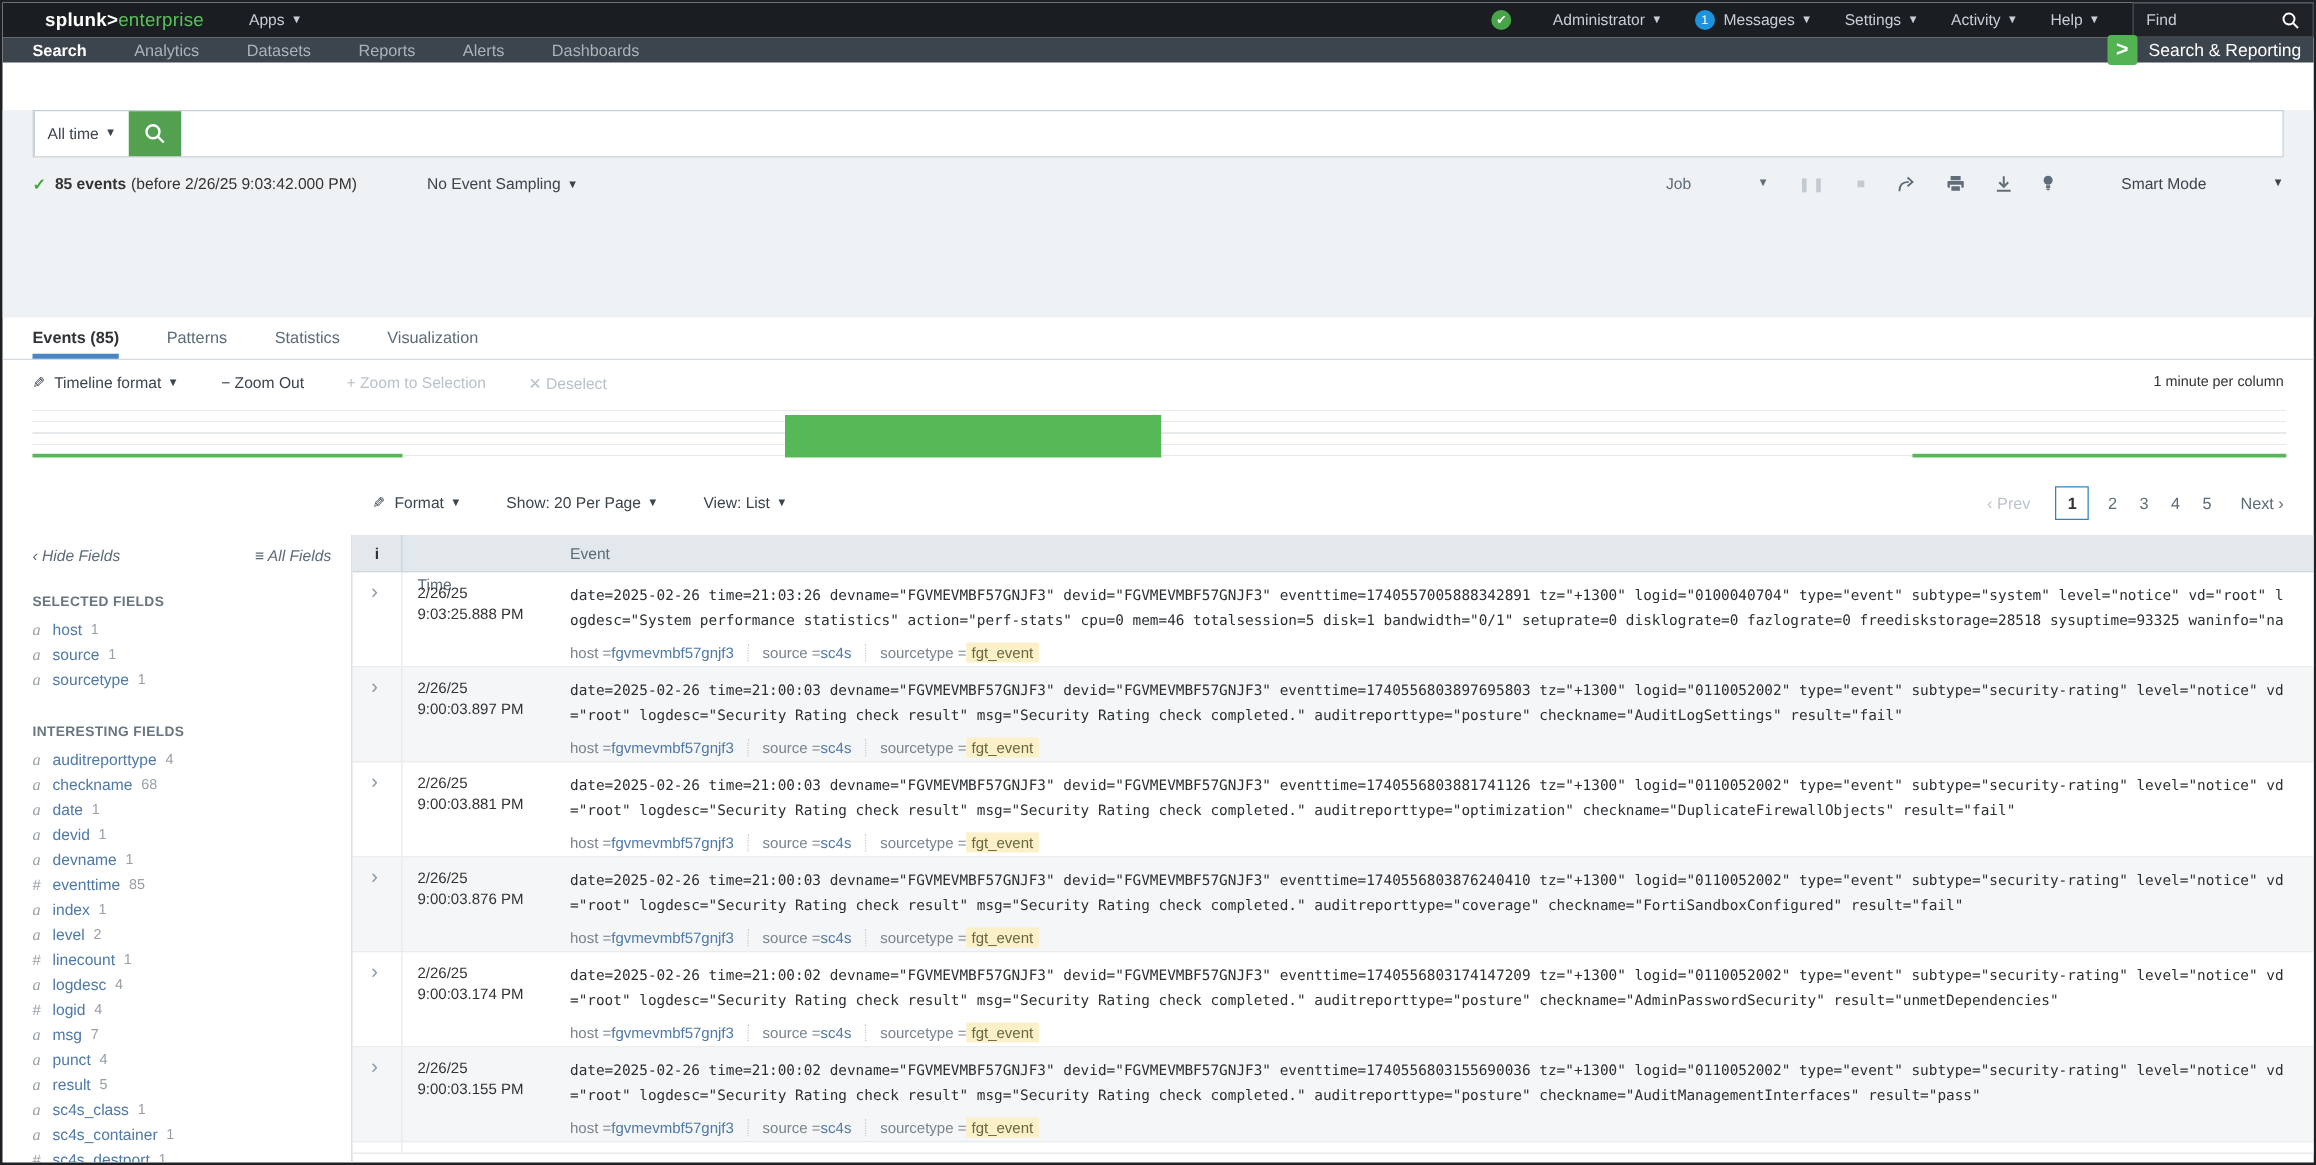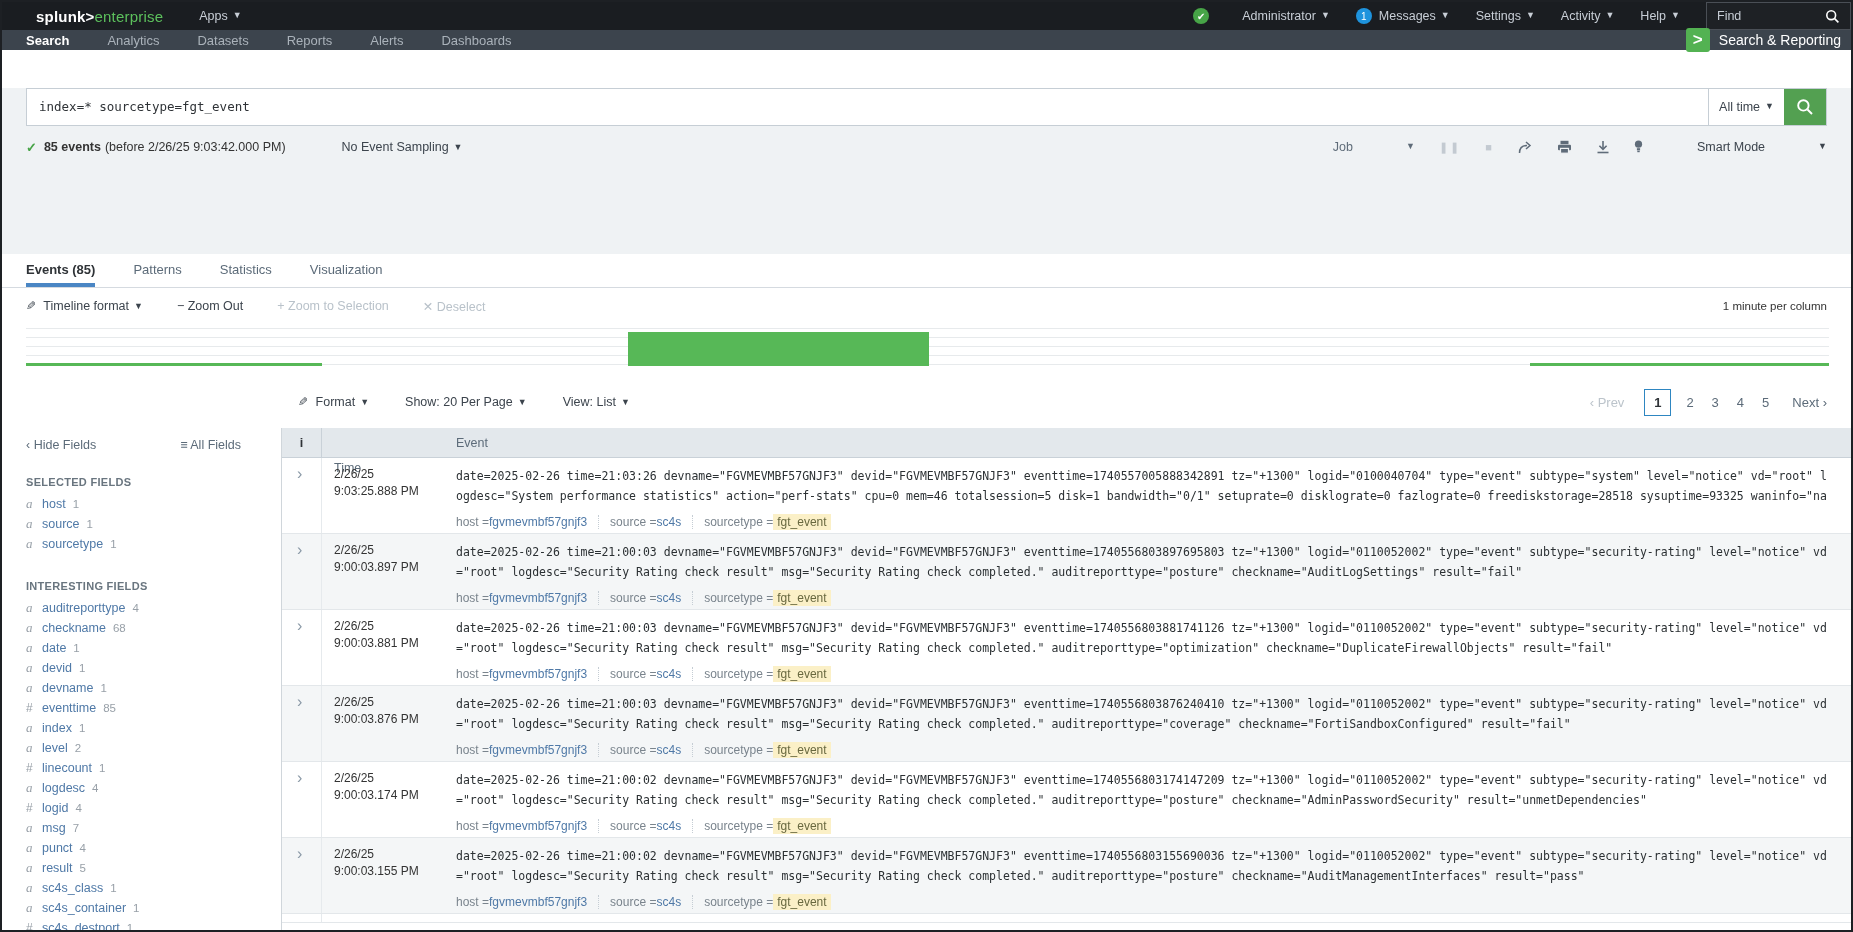--- a/index.html
+++ b/index.html
@@ -79,21 +79,21 @@
   .results-toolbar .lt:first-child { margin-left:296px; }
   .pagination { margin-left:auto; display:flex; align-items:center; font-size:13px; color:#5c6b79; }
   .pg-prev { color:#bcc4cb; margin-right:14px; cursor:default; }
   .page { margin:0 9px; cursor:pointer; }
   .page.active { border:1px solid #2e86c1; width:27px; height:27px; line-height:25px; text-align:center; color:#2f3337; font-weight:bold; margin:0 6px; }
   .pg-next { margin-left:14px; cursor:pointer; }
 
   
   .main { display:flex; align-items:stretch; height:526px; }
   .sidebar { width:280px; border-right:1px solid #d0d6db; padding:10px 0 0 24px; flex:none; }
-  .sb-head { display:flex; align-items:center; font-size:12.5px; color:#5c6b79; padding-right:40px; }
+  .sb-head { display:flex; align-items:center; font-size:12.5px; color:#5c6b79; padding-right:16px;font-style:italic; }
   .sb-head .hide-fields { cursor:pointer; }
   .sb-head .all-fields { margin-left:auto; cursor:pointer; }
   .sb-title { margin-top:24px; font-size:11px; font-weight:bold; color:#69757f; letter-spacing:.3px; }
   .sb-title.second { margin-top:26px; }
   .field-list { margin-top:6px; }
   .field-row { height:20px; display:flex; align-items:center; font-size:12.5px; cursor:pointer; }
   .ftype { width:16px; color:#98a0a8; font-family:"Liberation Serif", serif; font-style:italic; font-size:13px; flex:none; }
   .ftype.num { font-family:"Liberation Sans", sans-serif; font-style:normal; font-size:12px; }
   .fname { color:#4f79a7; }
   .fcount { color:#98a0a8; font-size:11.5px; margin-left:7px; }
@@ -173,21 +173,20 @@
     <span class="ab-tab">Alerts</span>
     <span class="ab-tab">Dashboards</span>
     <div class="ab-right">
       <span class="app-icon">&gt;</span>
       <span class="app-name">Search &amp; Reporting</span>
     </div>
   </div>
 
   <div class="header-area">
     <div class="search-row">
-      <div class="query">index=* sourcetype=fgt_event</div>
       <div class="timerange">
           <span>All time</span>
           <span class="caret">▼</span>
         </div>
       <button class="search-btn">
         <svg width="18" height="18" viewBox="0 0 18 18">
             <circle cx="7.4" cy="7.4" r="5.2" fill="none" stroke="#fff" stroke-width="1.9"></circle>
             <line x1="11.5" y1="11.5" x2="16" y2="16" stroke="#fff" stroke-width="1.9"></line>
           </svg>
       </button>

